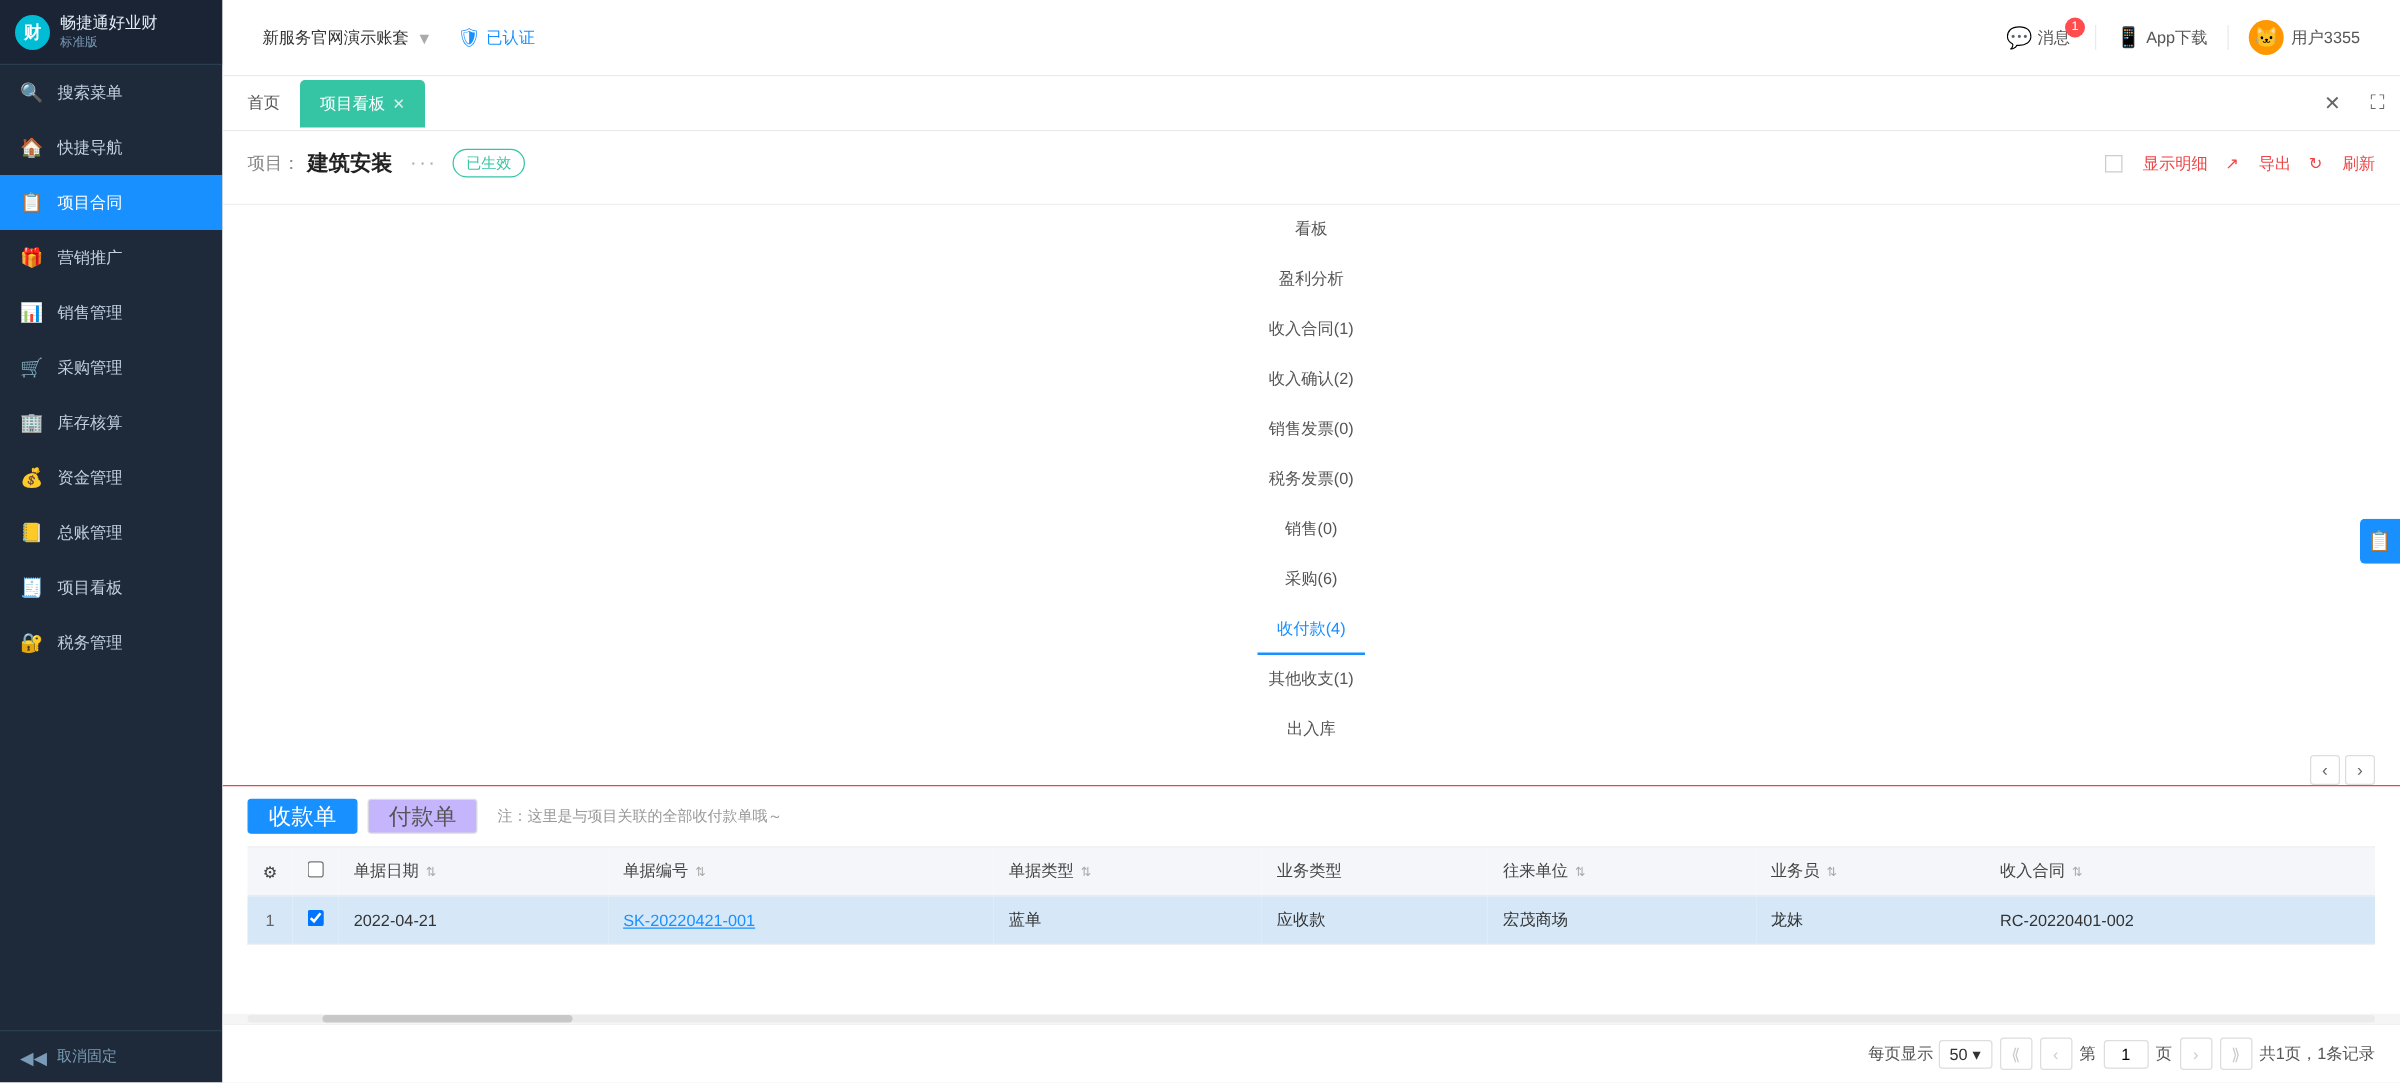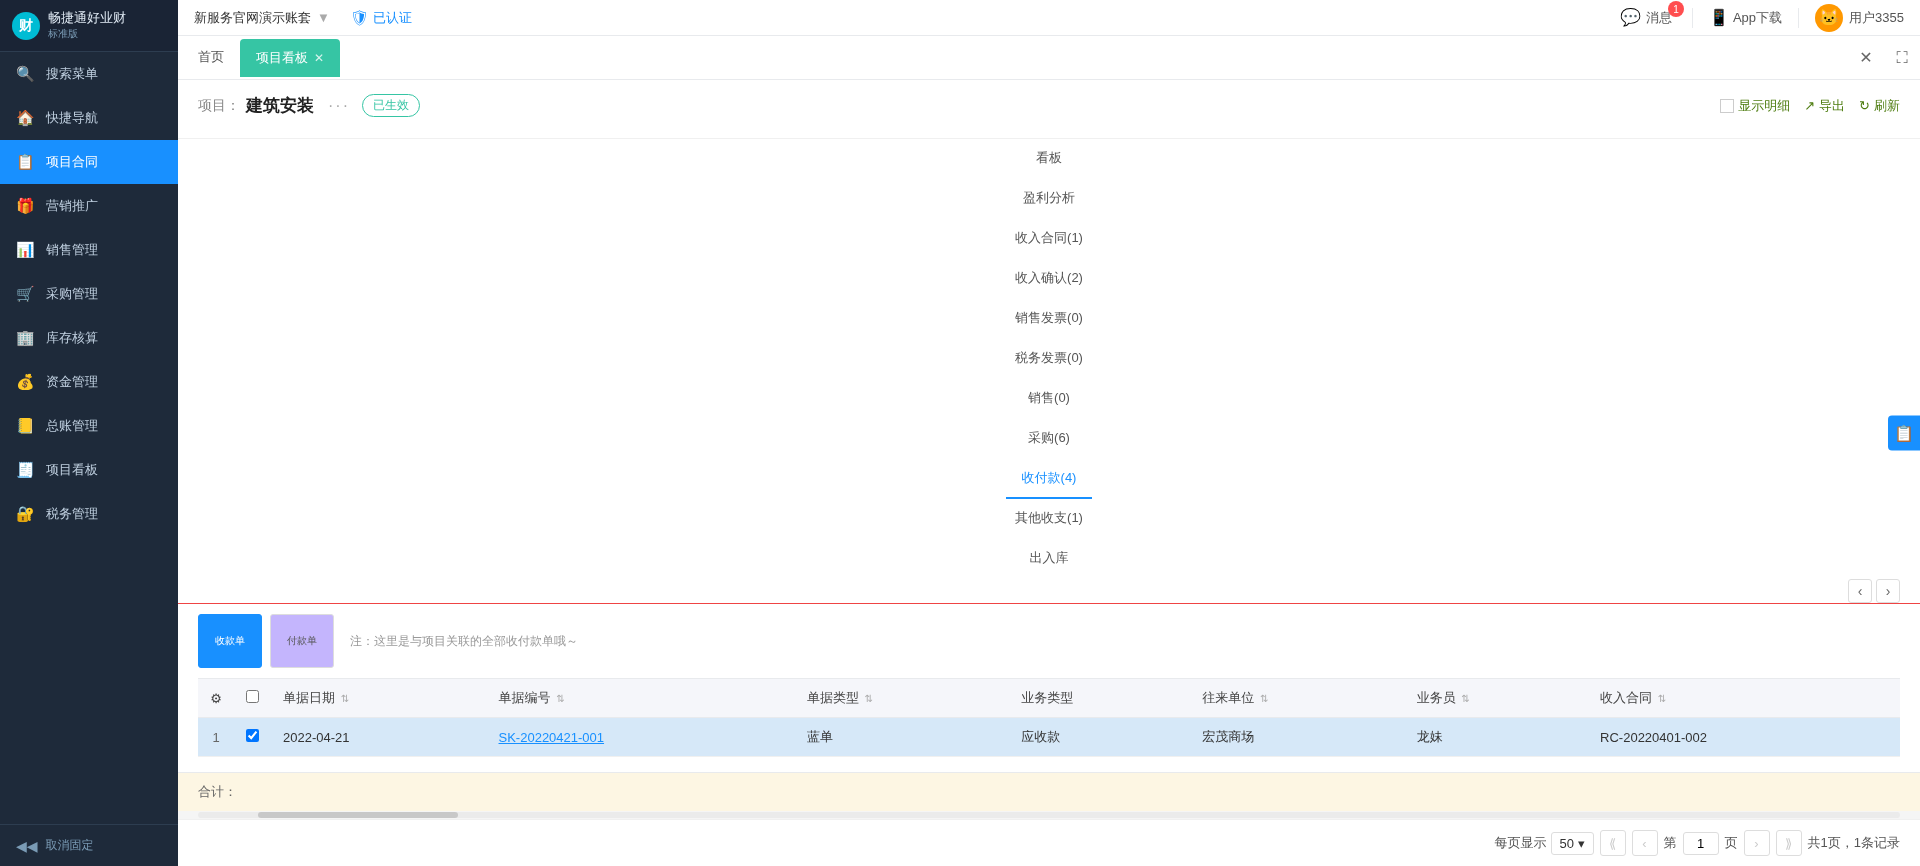--- a/index.html
+++ b/index.html
@@ -64,22 +64,22 @@
       background: #f5f6fa;
       overflow: hidden;
     }
 
     
     .topbar {
       background: white;
       border-bottom: 1px solid #e8eaed;
       display: flex;
       align-items: center;
-      padding: 0 16px;
-      height: 36px;
+      padding: 0 32px;
+      height: 61px;
       flex-shrink: 0;
     }
     .topbar-project {
       display: flex; align-items: center;
       color: #333;
       font-size: 13px;
       margin-right: 20px;
     }
     .topbar-project-arrow { color: #aaa; margin-left: 6px; }
     .topbar-certified {
@@ -198,22 +198,22 @@
       color: #36c5a4;
       border-radius: 12px;
       padding: 2px 10px;
       font-size: 12px;
     }
     .project-header-right {
       margin-left: auto;
       display: flex; align-items: center; gap: 14px;
     }
     .header-action {
-      display: flex; align-items: center; gap: 4px;
-      color: #4d7c0f; font-size: 13px;
+      display: flex; align-items: center; gap: 16px;
+      color: #ef4444; font-size: 13px;
       cursor: pointer;
     }
     .header-checkbox { width: 14px; height: 14px; border: 1px solid #ccc; display: inline-block; }
 
     
     .sub-tabs {
       display: flex;
       align-items: center;
       padding: 0 20px;
       border-bottom: 1px solid #ef4444;
@@ -250,24 +250,24 @@
 
     
     .toggle-bar {
       display: flex;
       align-items: center;
       padding: 10px 20px;
       gap: 8px;
       flex-shrink: 0;
     }
     .toggle-btn {
-      padding: 19px 16px;
+      padding: 1px 16px;
       border-radius: 3px;
       cursor: pointer;
-      font-size: 10px;
+      font-size: 18px;
     }
     .toggle-btn.active {
       background: #1890ff;
       color: white;
       border: 1px solid #1890ff;
     }
     .toggle-btn.inactive {
       background: #c4b5fd;
       color: #555;
       border: 1px solid #ddd;
@@ -599,23 +599,20 @@
     <td>蓝单</td>
     <td>应收款</td>
     <td>宏茂商场</td>
     <td>龙妹</td>
     <td>RC-20220401-002</td>
   </tr>
           </tbody>
       </table>
     </div>
 
-    <div class="table-total">
-      <span>合计：</span>
-    </div>
 
     <div class="table-scroll-bar">
       <div class="scroll-track">
         <div class="scroll-thumb"></div>
       </div>
     </div>
 
     <div class="pagination">
       <div class="page-size-select">
         <span>每页显示</span>

